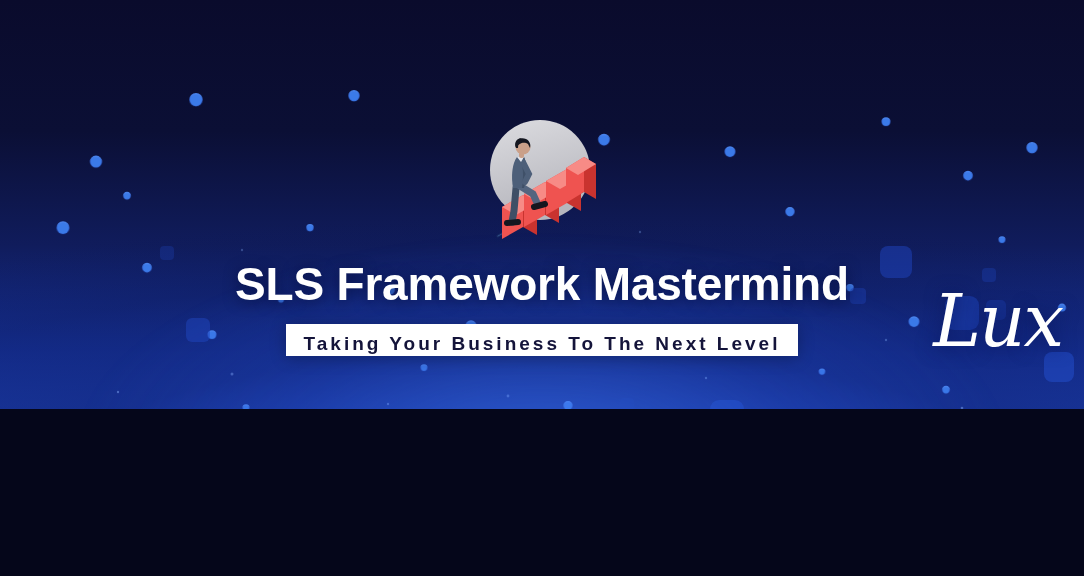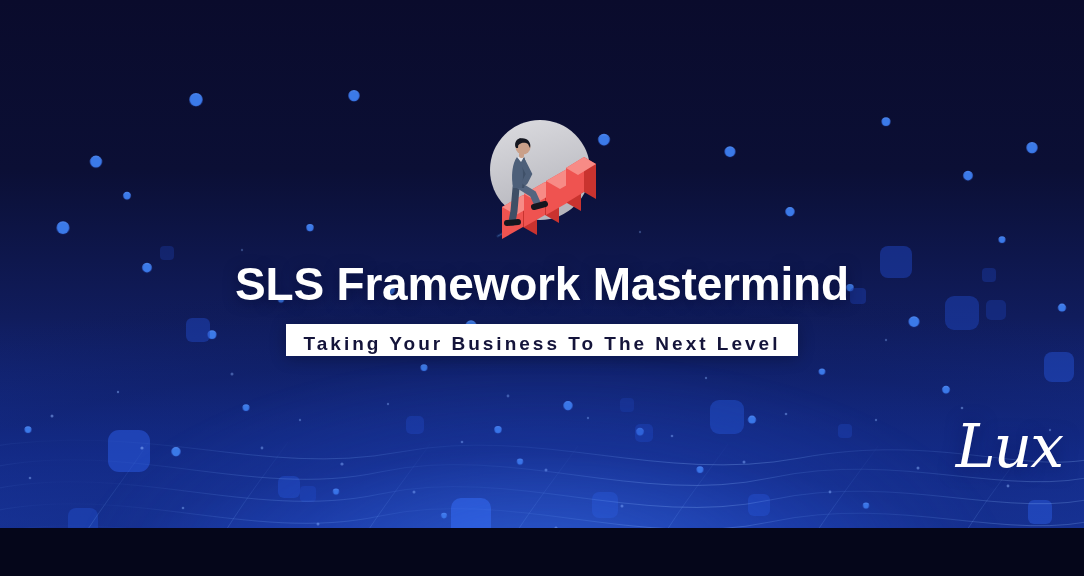--- a/index.html
+++ b/index.html
@@ -1,20 +1,20 @@
 <!DOCTYPE html>
 <html><head>
 <meta charset="utf-8">
 <style>
   html,body{margin:0;padding:0;background:#05061a;}
   body{font-family:"Liberation Sans",sans-serif;}
 
   .banner{
     position:relative;
-    width:1084px;height:528px;
+    width:1084px;height:409px;
     overflow:hidden;
     background:
       radial-gradient(120% 85% at 50% 118%, #2a53c8 0%, rgba(28,62,170,0.85) 18%, rgba(17,38,120,0.65) 38%, rgba(10,22,78,0.25) 60%, rgba(10,11,44,0) 78%),
       linear-gradient(180deg, #0a0b2c 0%, #0b0f35 32%, #101c5c 60%, #16319a 86%, #1d3fb5 100%);
   }
 
   
   .layer{position:absolute;inset:0;pointer-events:none;}
   .layer-svg{position:absolute;inset:0;width:1084px;height:576px;display:block;}
 
@@ -57,21 +57,21 @@
     letter-spacing:3.0px;
     white-space:nowrap;
     line-height:1.2;
   }
 
   .brand{
     position:absolute;right:22px;bottom:52px;
     color:#ffffff;
     font-family:"DejaVu Serif",serif;
     font-style:italic;
-    font-size:60px;
+    font-size:72px;
     line-height:1;
     letter-spacing:-2px;
     text-shadow:0 2px 18px rgba(10,20,90,0.75);
     user-select:none;
   }
 </style>
 </head>
 <body>
 
 <div class="banner">

